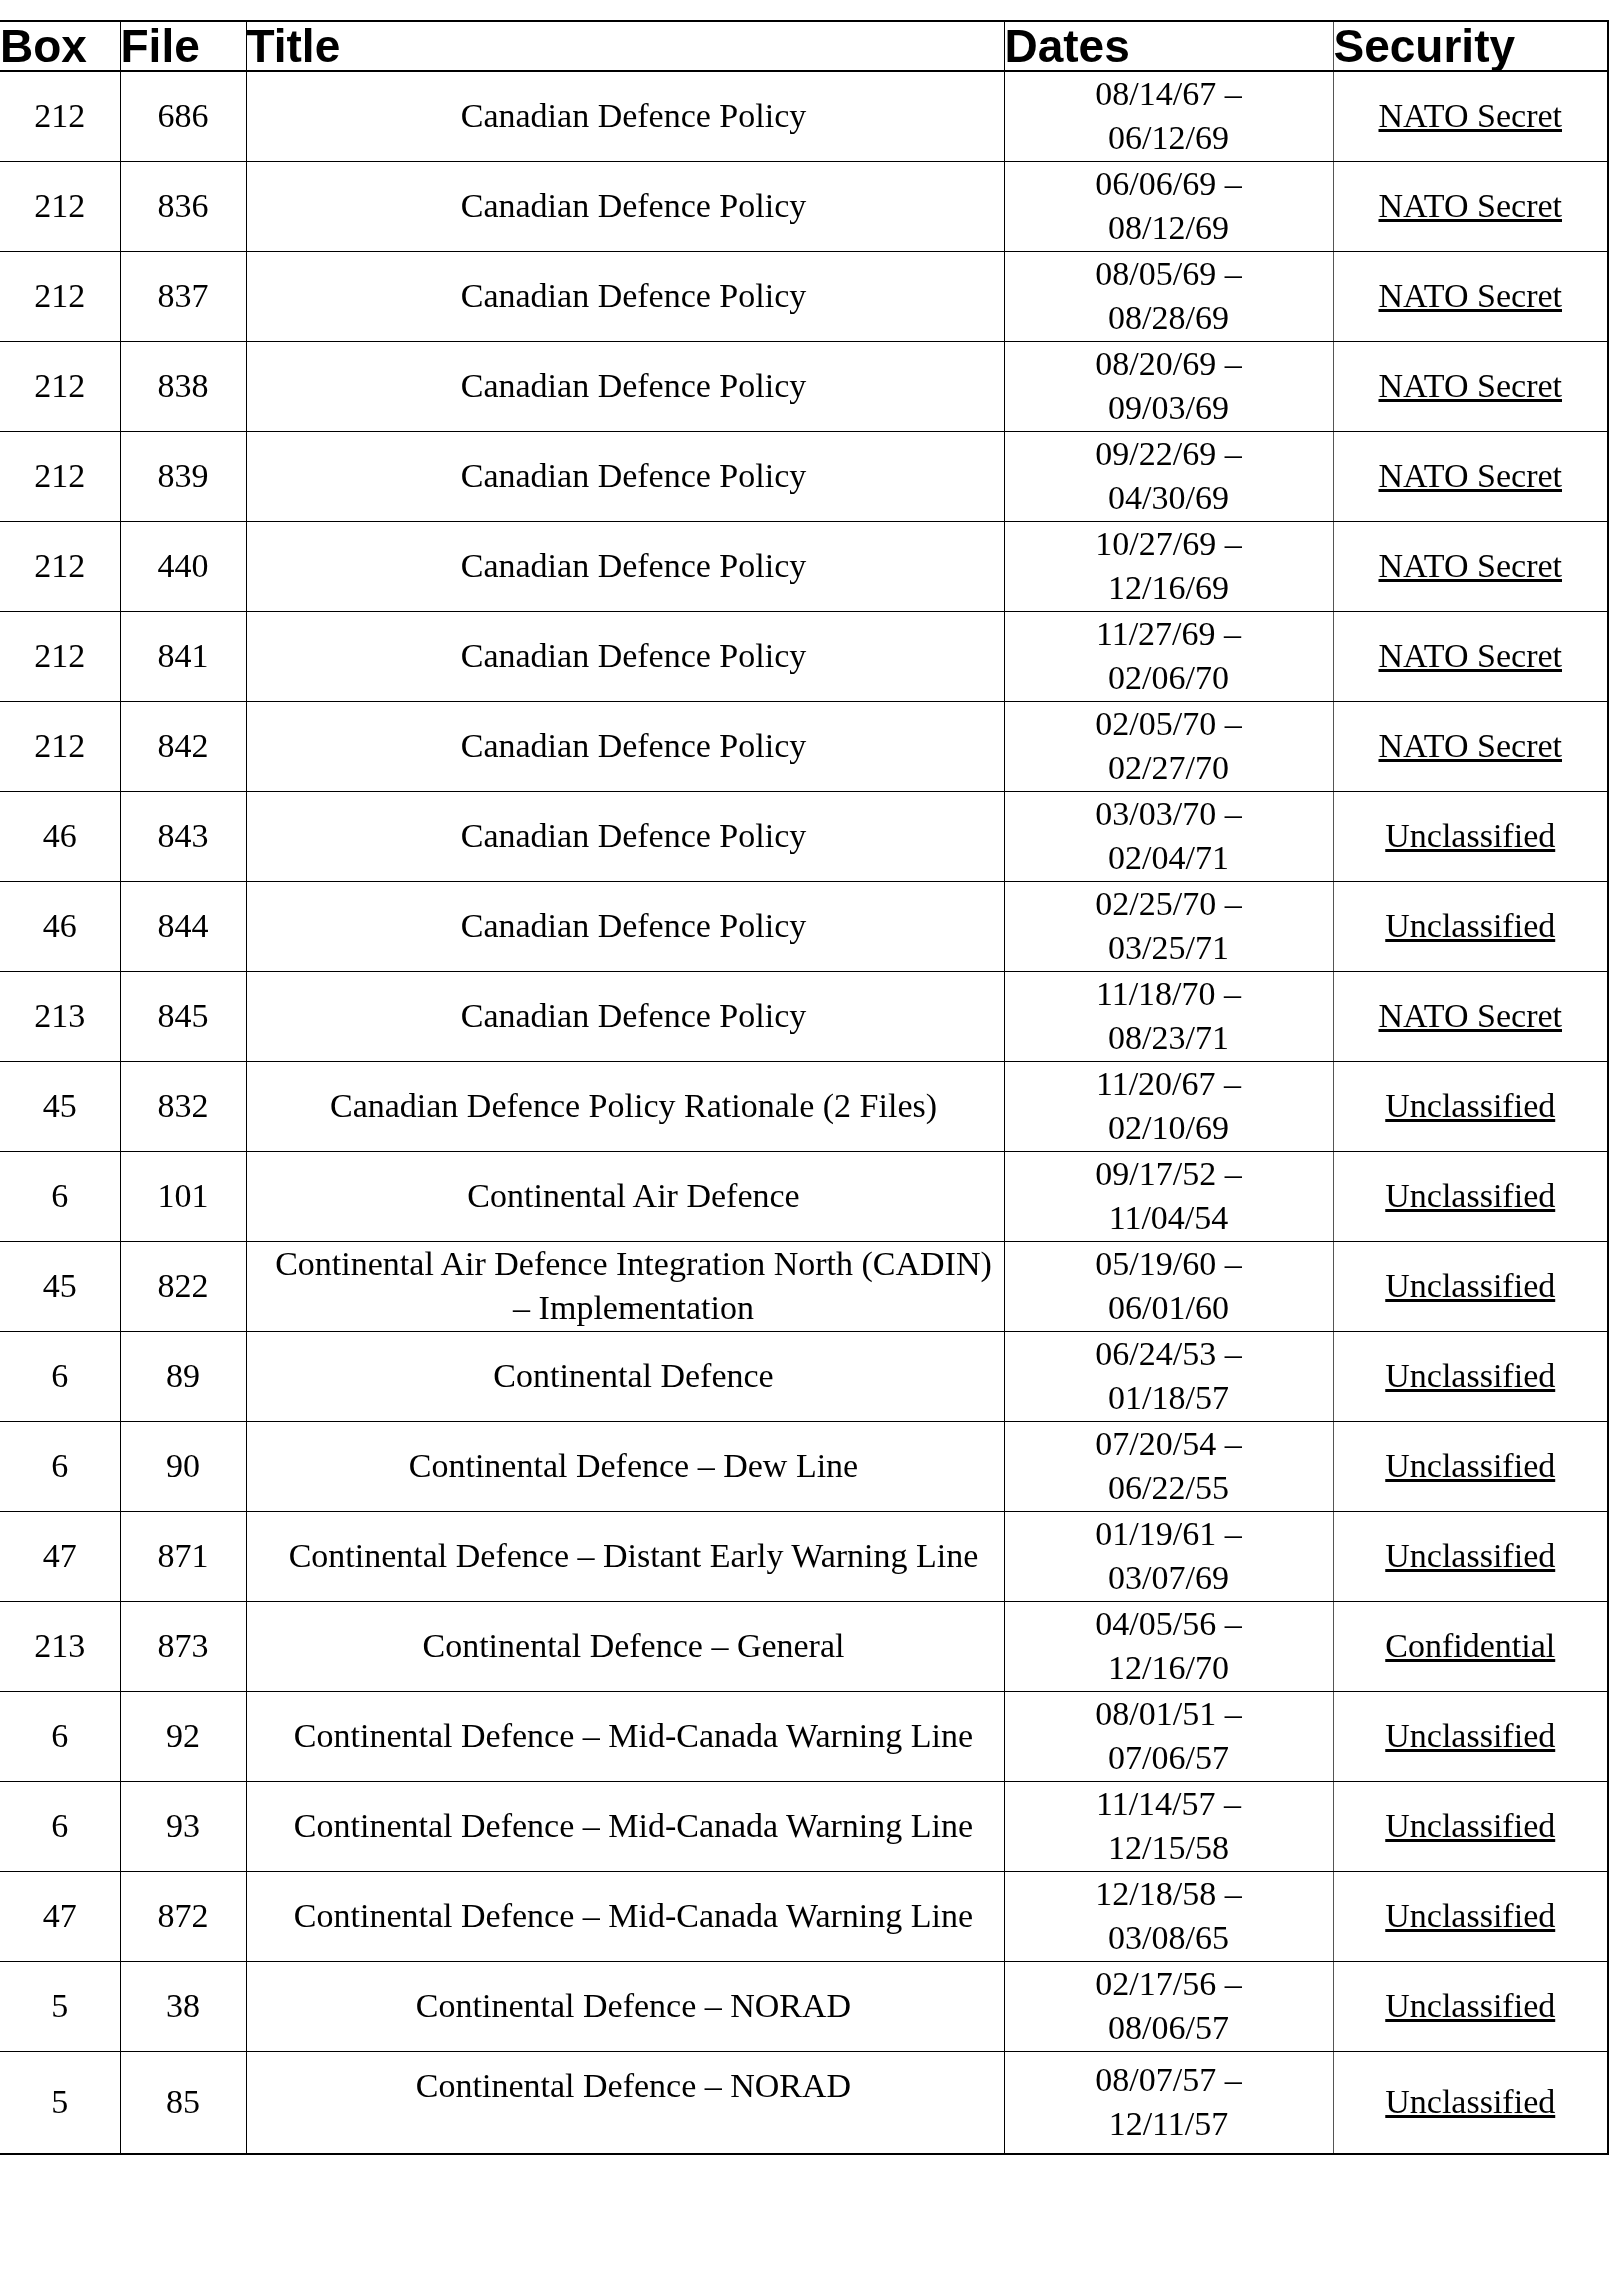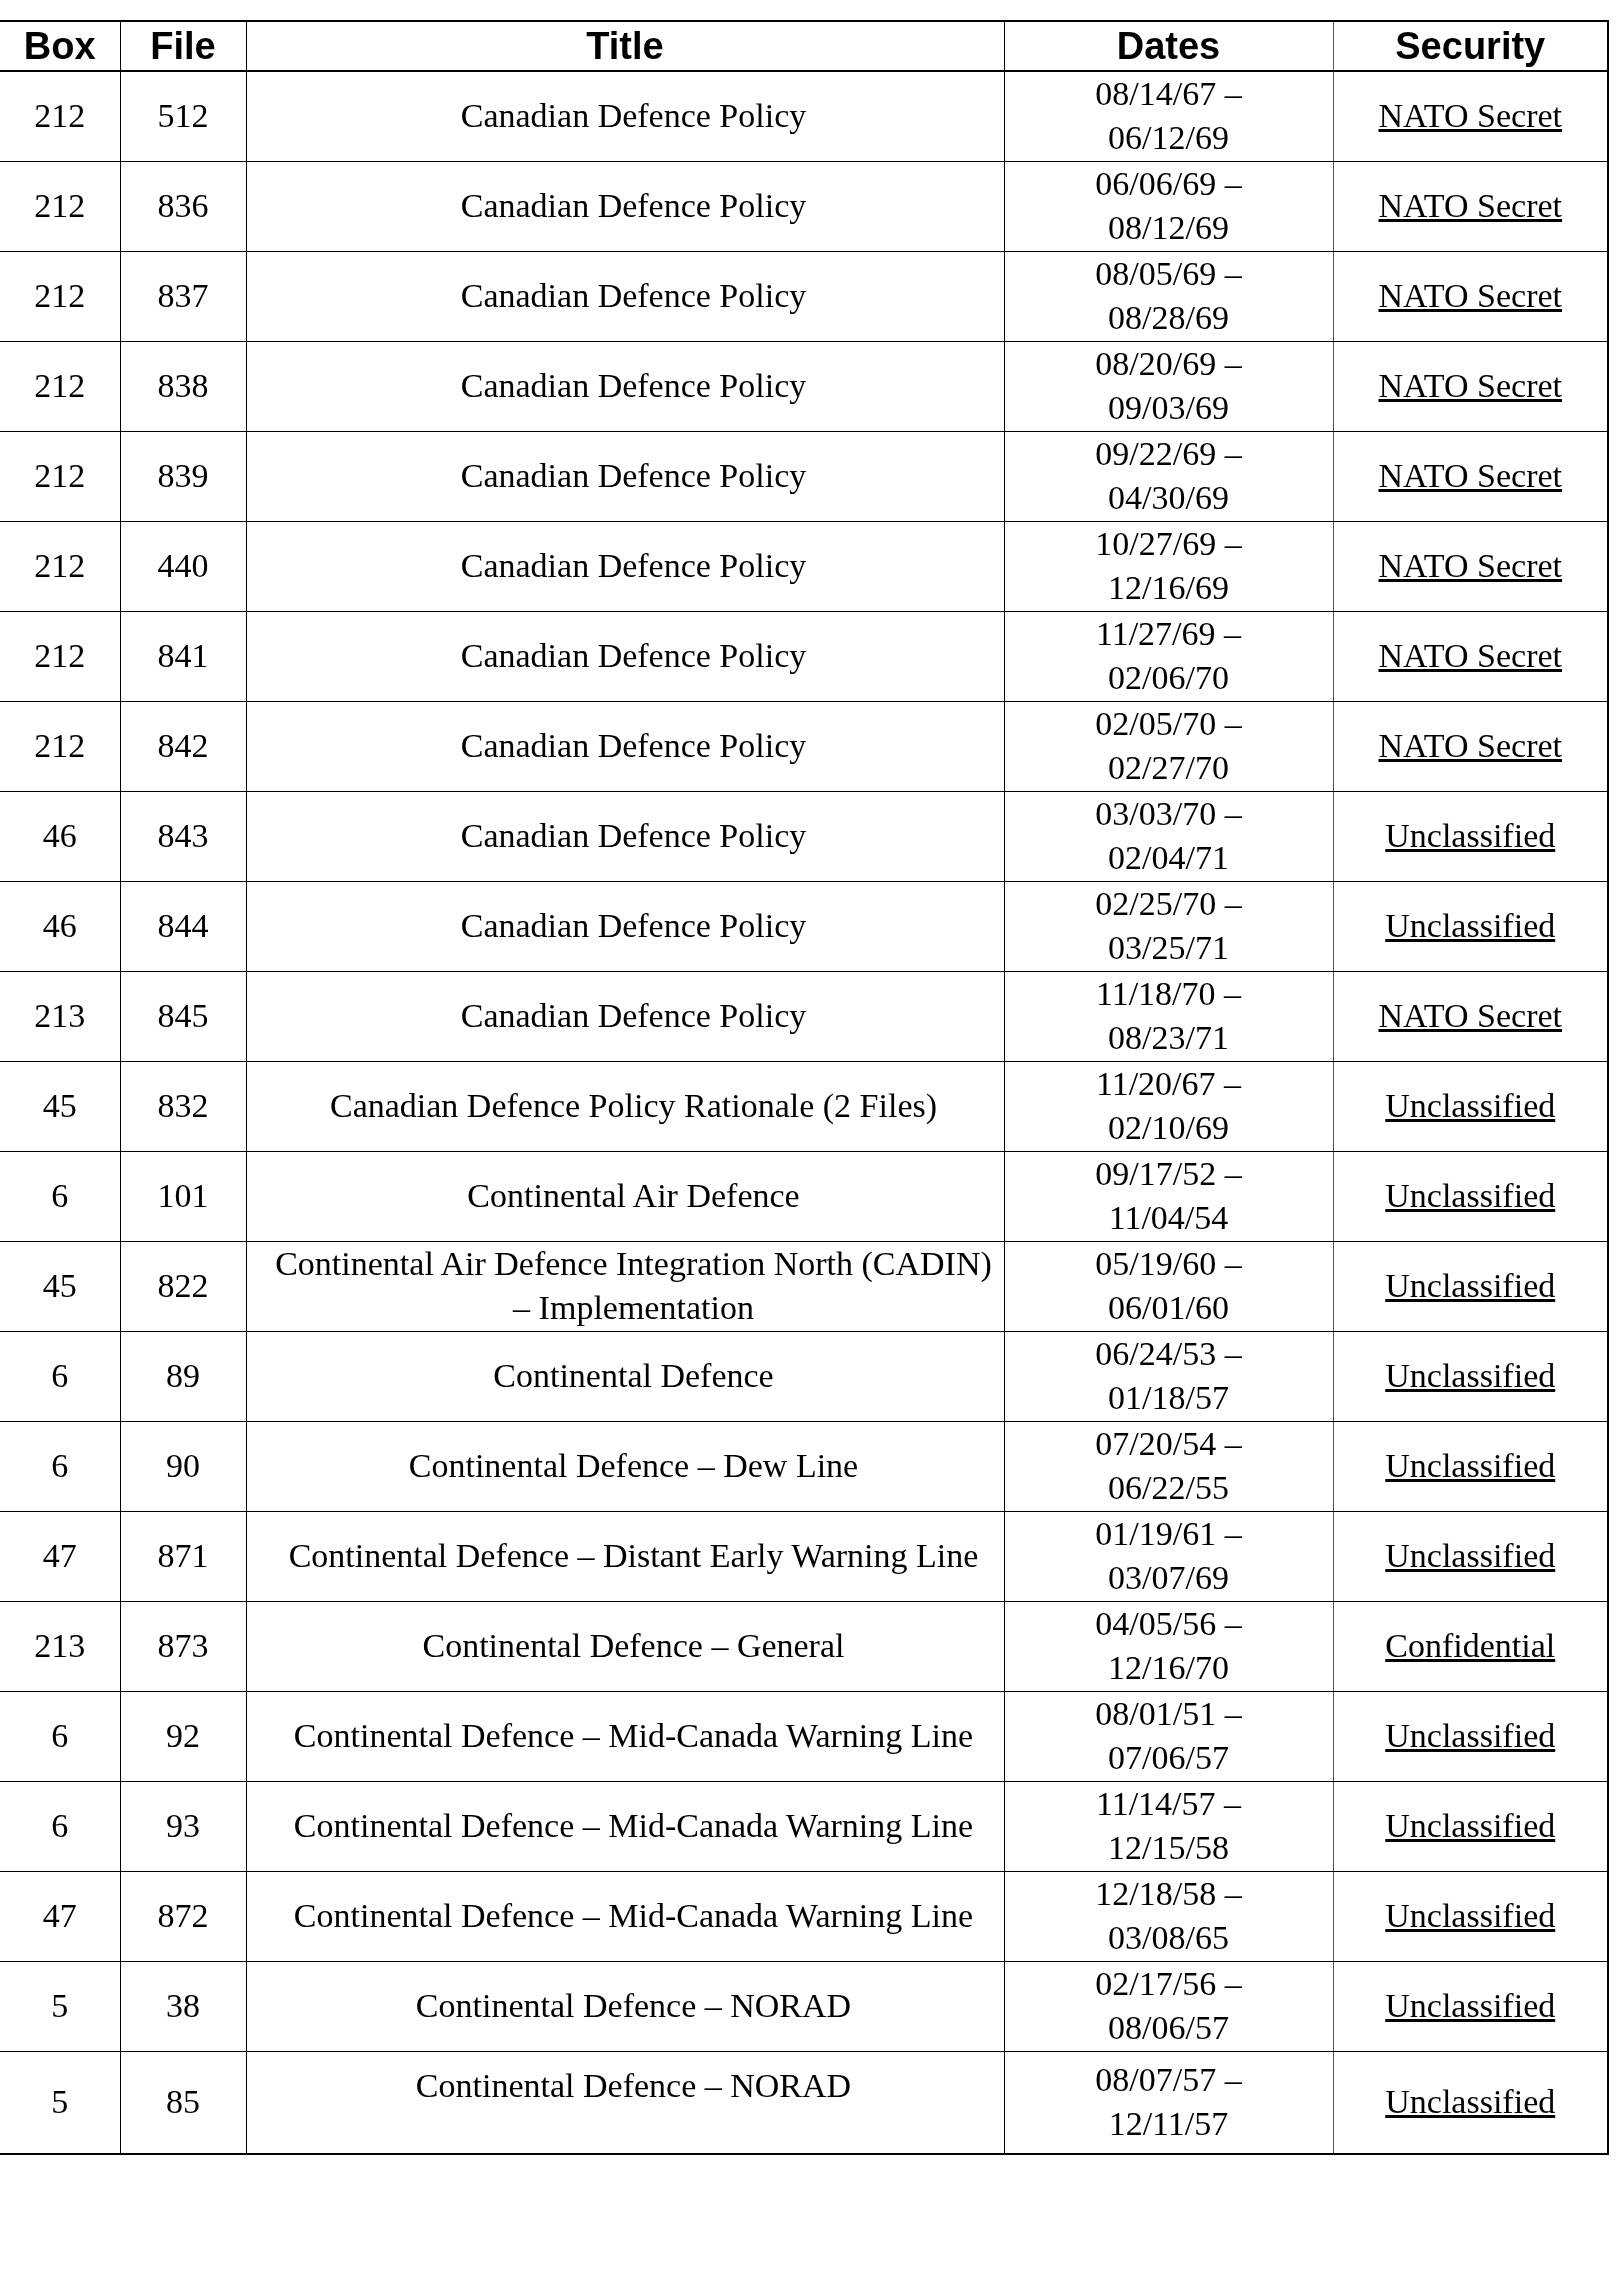--- a/index.html
+++ b/index.html
@@ -8,22 +8,22 @@
     position:absolute; left:0; top:19.6px; width:1608px;
     border-collapse:collapse; table-layout:fixed;
     border-top:2.6px solid #000; border-bottom:2.6px solid #000; border-right:2.6px solid #000;
   }
   col.c-box { width:120px; }
   col.c-file { width:126px; }
   col.c-title { width:758px; }
   col.c-dates { width:329px; }
   col.c-sec { width:275px; }
   th {
-    font-family:"Liberation Sans", sans-serif; font-weight:bold; font-size:38px;
-    color:#000; height:48px; padding:0; text-align:center; vertical-align:middle;
+    font-family:"Liberation Sans", sans-serif; font-weight:bold; font-size:46px;
+    color:#000; height:48px; padding:0; text-align:left; vertical-align:middle;
     border-bottom:2.6px solid #000; border-left:1.7px solid #000; line-height:1;
   }
   th:first-child { border-left:none; }
   td {
     font-family:"Liberation Serif", serif; font-size:34px; color:#000;
     height:89px; padding:0; vertical-align:middle; line-height:1.3;
     border-bottom:1.7px solid #000; border-left:1.7px solid #000;
   }
   td:first-child { border-left:none; }
   td.num, td.dates, td.sec { text-align:center; }
@@ -49,21 +49,21 @@
       <th>Box</th>
       <th>File</th>
       <th>Title</th>
       <th>Dates</th>
       <th class="sec">Security</th>
     </tr>
   </thead>
   <tbody id="rows">
       <tr>
         <td class="num">212</td>
-        <td class="num">512</td>
+        <td class="num">686</td>
         <td class="title">Canadian Defence Policy</td>
         <td class="dates">
           <div>08/14/67 –</div>
           <div>06/12/69</div>
         </td>
         <td class="sec">NATO Secret</td>
       </tr>
       <tr>
         <td class="num">212</td>
         <td class="num">836</td>

